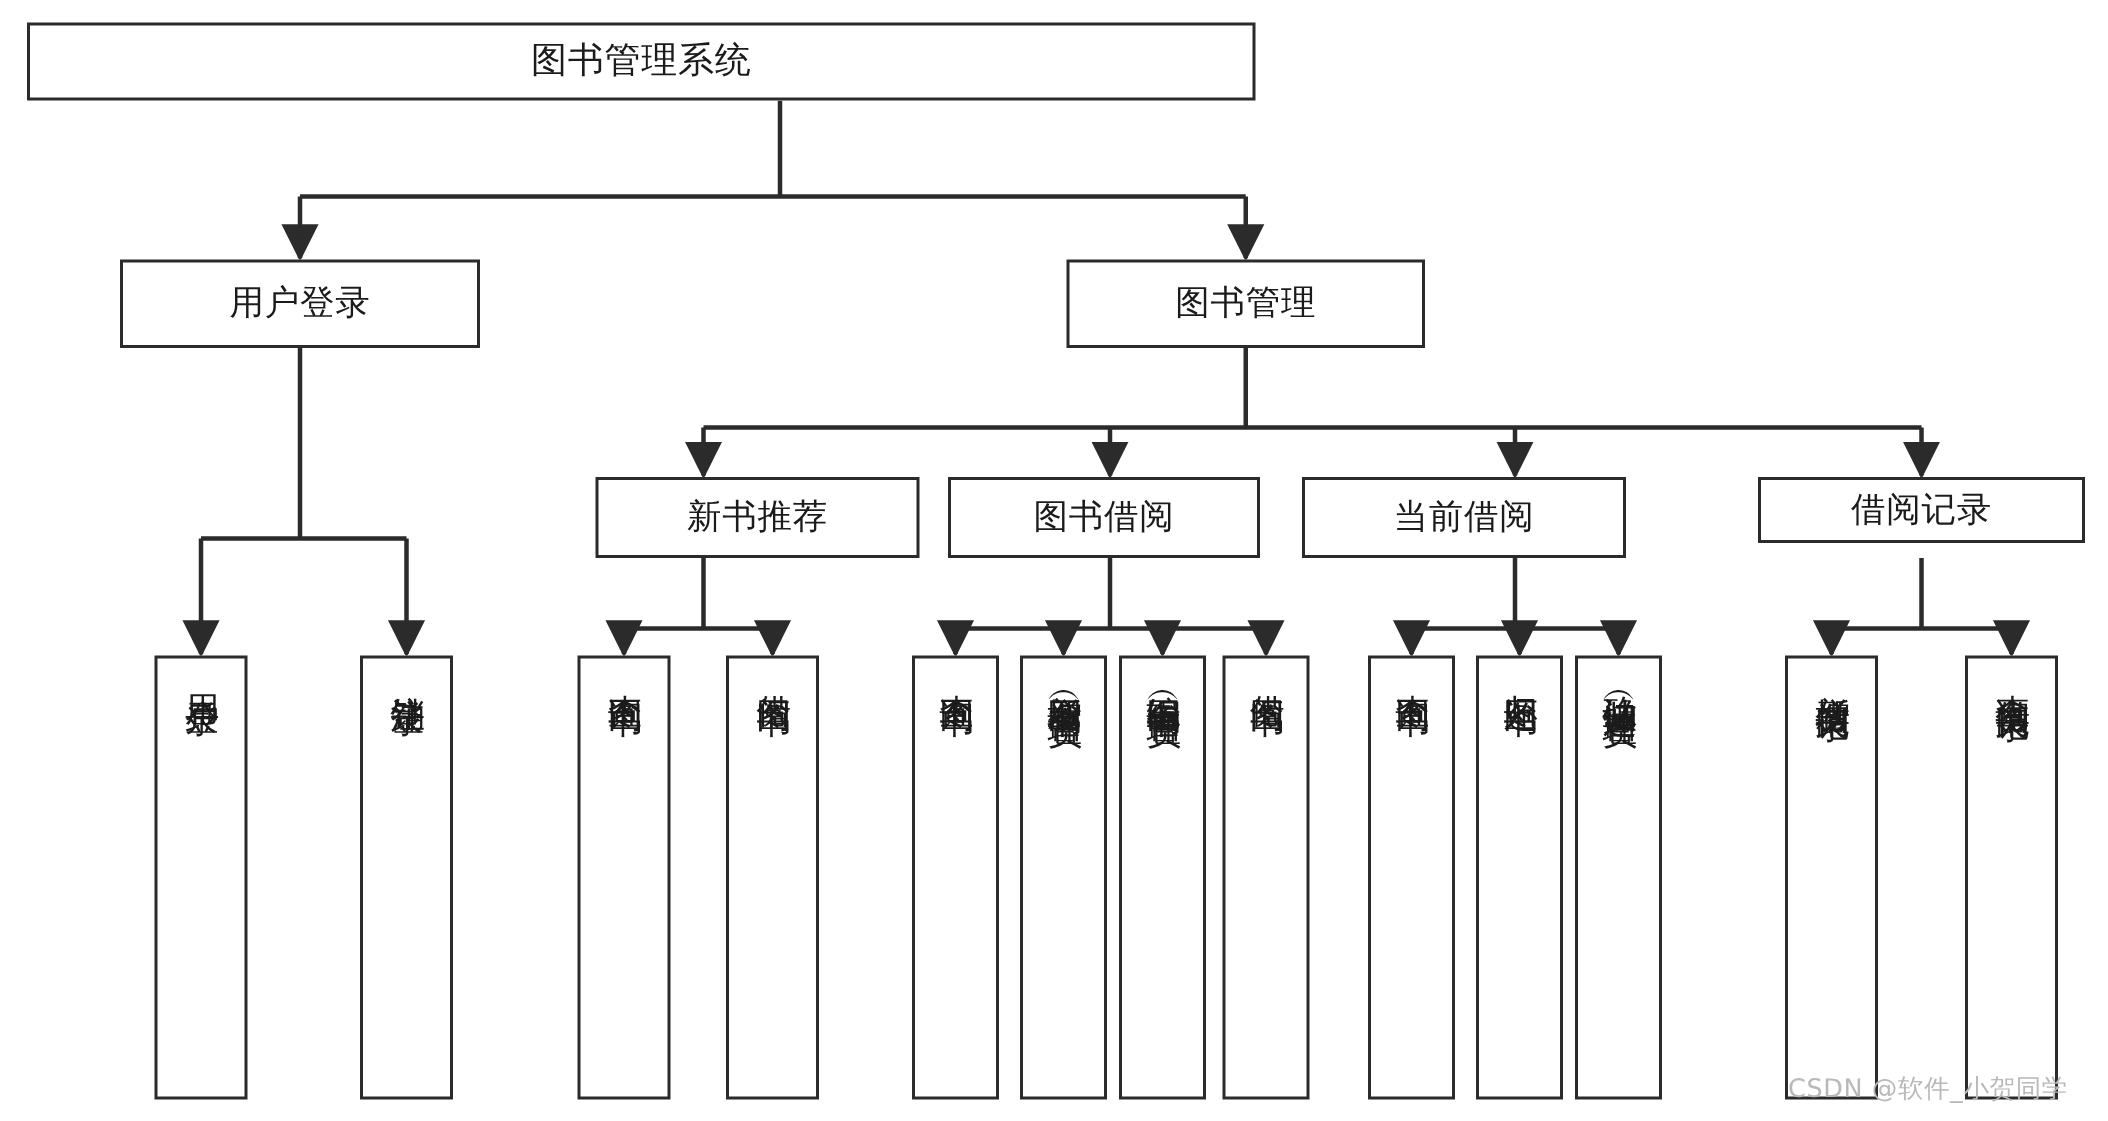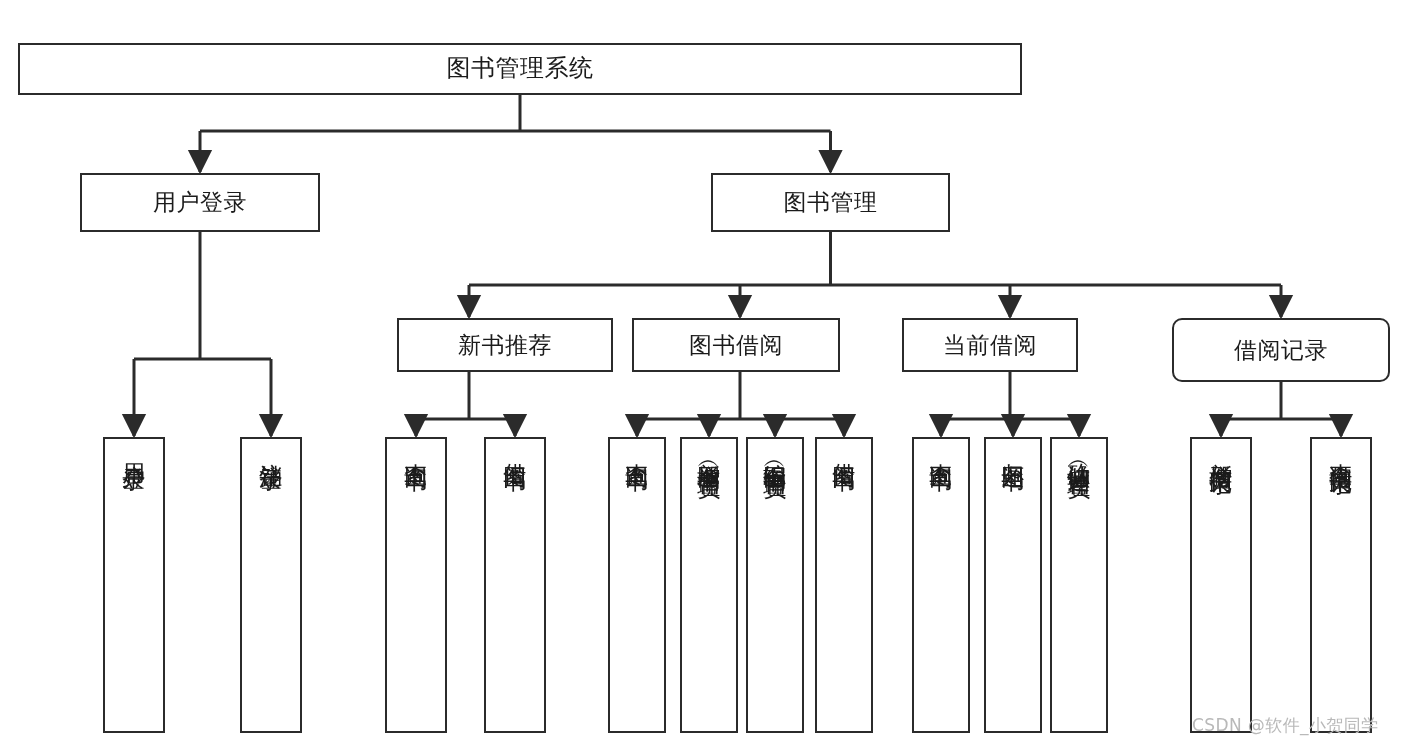--- a/index.html
+++ b/index.html
@@ -117,39 +117,39 @@
         <path d="M 1013 419 L 1013 436" marker-end="url(#arrow)"></path>
         <path d="M 1079 419 L 1079 436" marker-end="url(#arrow)"></path>
         <path d="M 1281 372 L 1281 419"></path>
         <path d="M 1221 419 L 1341 419"></path>
         <path d="M 1221 419 L 1221 436" marker-end="url(#arrow)"></path>
         <path d="M 1341 419 L 1341 436" marker-end="url(#arrow)"></path>
       </g>
   </svg>
 
   <div id="node-layer">
-      <div class="node horizontal root" style="left: 18px; top: 15px; width: 1004px; height: 52px; margin-top: 28px;">
+      <div class="node horizontal root" style="left: 18px; top: 15px; width: 819px; height: 52px;">
         <span class="node-label">图书管理系统</span>
       </div>
       <div class="node horizontal" style="left: 80px; top: 173px; width: 240px; height: 59px;">
         <span class="node-label">用户登录</span>
       </div>
       <div class="node horizontal" style="left: 711px; top: 173px; width: 239px; height: 59px;">
         <span class="node-label">图书管理</span>
       </div>
       <div class="node horizontal" style="left: 361px; top: 318px; width: 216px; height: 54px; margin-left: 36px;">
         <span class="node-label">新书推荐</span>
       </div>
       <div class="node horizontal" style="left: 632px; top: 318px; width: 208px; height: 54px;">
         <span class="node-label">图书借阅</span>
       </div>
-      <div class="node horizontal" style="left: 902px; top: 318px; width: 176px; height: 54px;">
+      <div class="node horizontal" style="left: 868px; top: 318px; width: 216px; height: 54px;">
         <span class="node-label">当前借阅</span>
       </div>
-      <div class="node horizontal" style="left: 1172px; top: 318px; width: 218px; height: 64px; border-radius: 10px;">
+      <div class="node horizontal" style="left: 1172px; top: 318px; width: 218px; height: 44px;">
         <span class="node-label">借阅记录</span>
       </div>
       <div class="node vertical" style="left: 103px; top: 437px; width: 62px; height: 296px;">
         <span class="node-label">用户登录</span>
       </div>
       <div class="node vertical" style="left: 240px; top: 437px; width: 62px; height: 296px;">
         <span class="node-label">注销登录</span>
       </div>
       <div class="node vertical" style="left: 385px; top: 437px; width: 62px; height: 296px;">
         <span class="node-label">查询图书</span>

